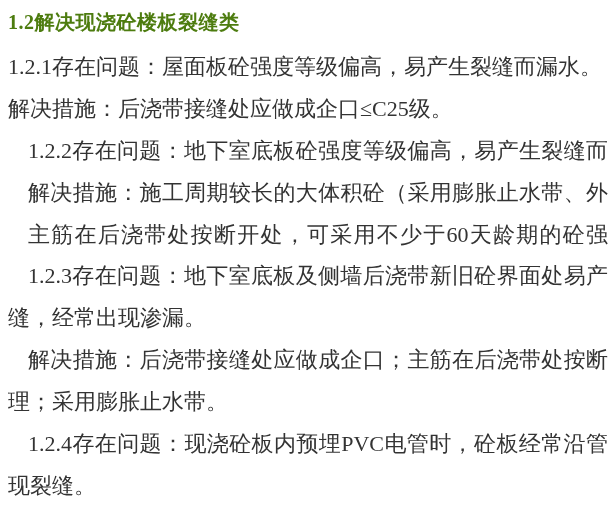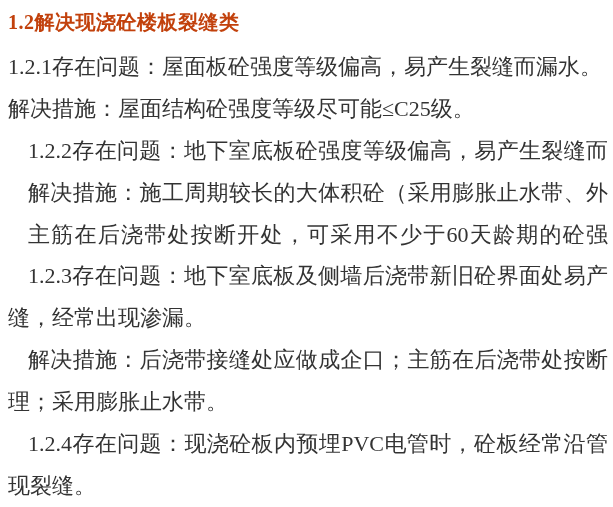--- a/index.html
+++ b/index.html
@@ -11,21 +11,21 @@
     color: #333333;
     font-family: "Liberation Serif", "DejaVu Serif", serif;
     padding: 6px 5px 0 8px;
     overflow: hidden;
   }
   .heading {
     height: 40px;
     padding-top: 3px;
     font-size: 20px;
     font-weight: bold;
-    color: #c2410c;
+    color: #4d7c0f;
     letter-spacing: 0.5px;
     white-space: pre;
   }
   .line {
     height: 41.9px;
     font-size: 22px;
     line-height: 41.9px;
     white-space: pre;
     overflow: hidden;
   }
@@ -36,21 +36,21 @@
     text-justify: inter-character;
     margin-left: 20px;
   }
 </style>
 </head>
 <body>
 
 <div class="page">
   <div class="heading">1.2解决现浇砼楼板裂缝类</div>
   <div class="line">1.2.1存在问题：屋面板砼强度等级偏高，易产生裂缝而漏水。</div>
-  <div class="line">解决措施：屋面结构砼强度等级尽可能≤C25级。</div>
+  <div class="line">解决措施：后浇带接缝处应做成企口≤C25级。</div>
   <div class="line justified">1.2.2存在问题：地下室底板砼强度等级偏高，易产生裂缝而漏水。</div>
   <div class="line justified">解决措施：施工周期较长的大体积砼（采用膨胀止水带、外墙等），</div>
   <div class="line justified">主筋在后浇带处按断开处，可采用不少于60天龄期的砼强度。</div>
   <div class="line justified">1.2.3存在问题：地下室底板及侧墙后浇带新旧砼界面处易产生裂</div>
   <div class="line">缝，经常出现渗漏。</div>
   <div class="line justified">解决措施：后浇带接缝处应做成企口；主筋在后浇带处按断开处</div>
   <div class="line">理；采用膨胀止水带。</div>
   <div class="line justified">1.2.4存在问题：现浇砼板内预埋PVC电管时，砼板经常沿管线出</div>
   <div class="line">现裂缝。</div>
 </div>

